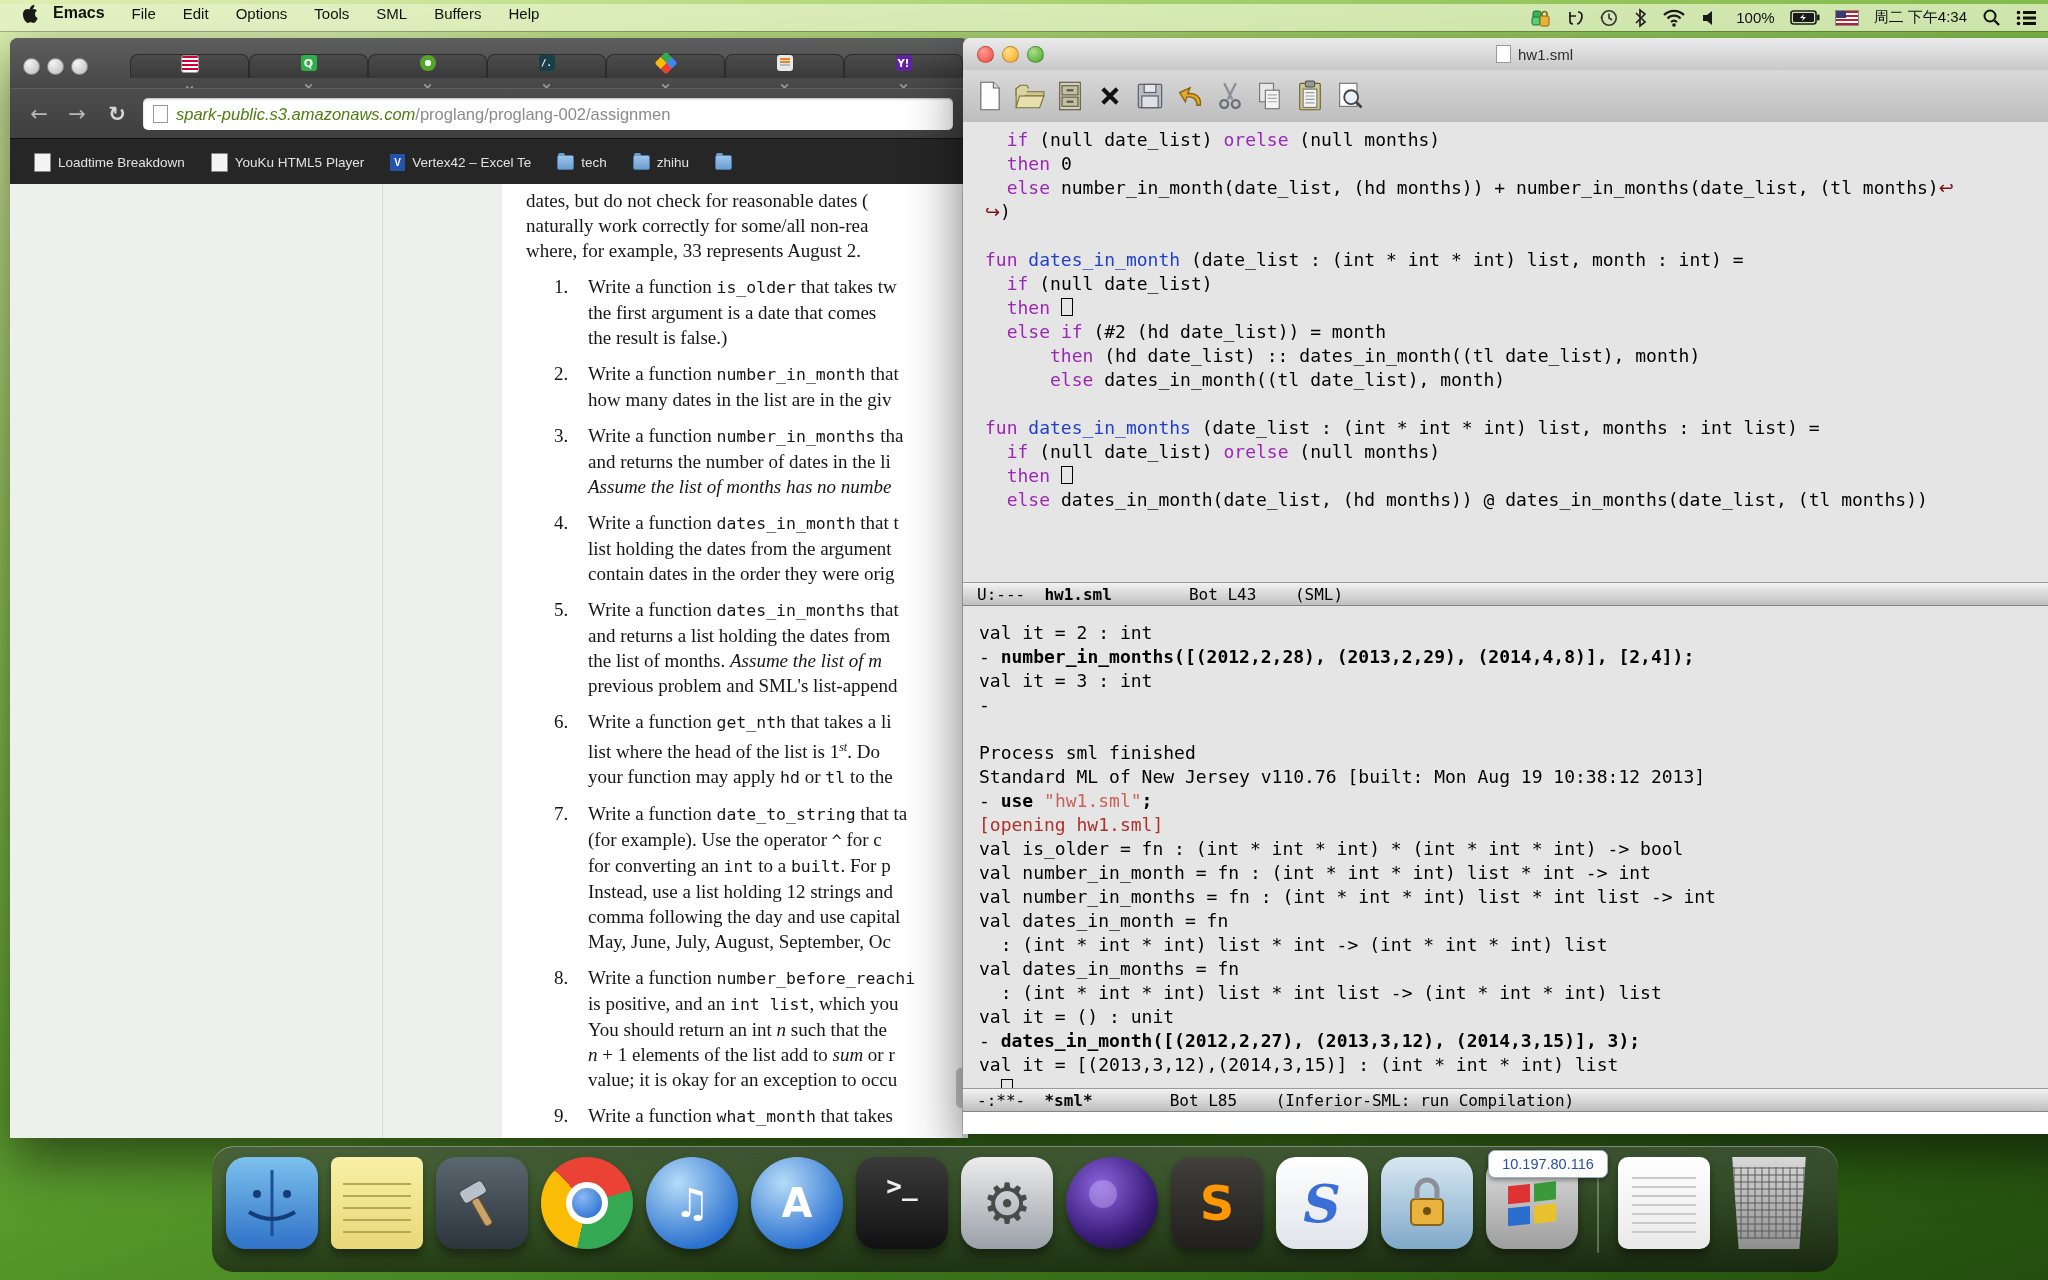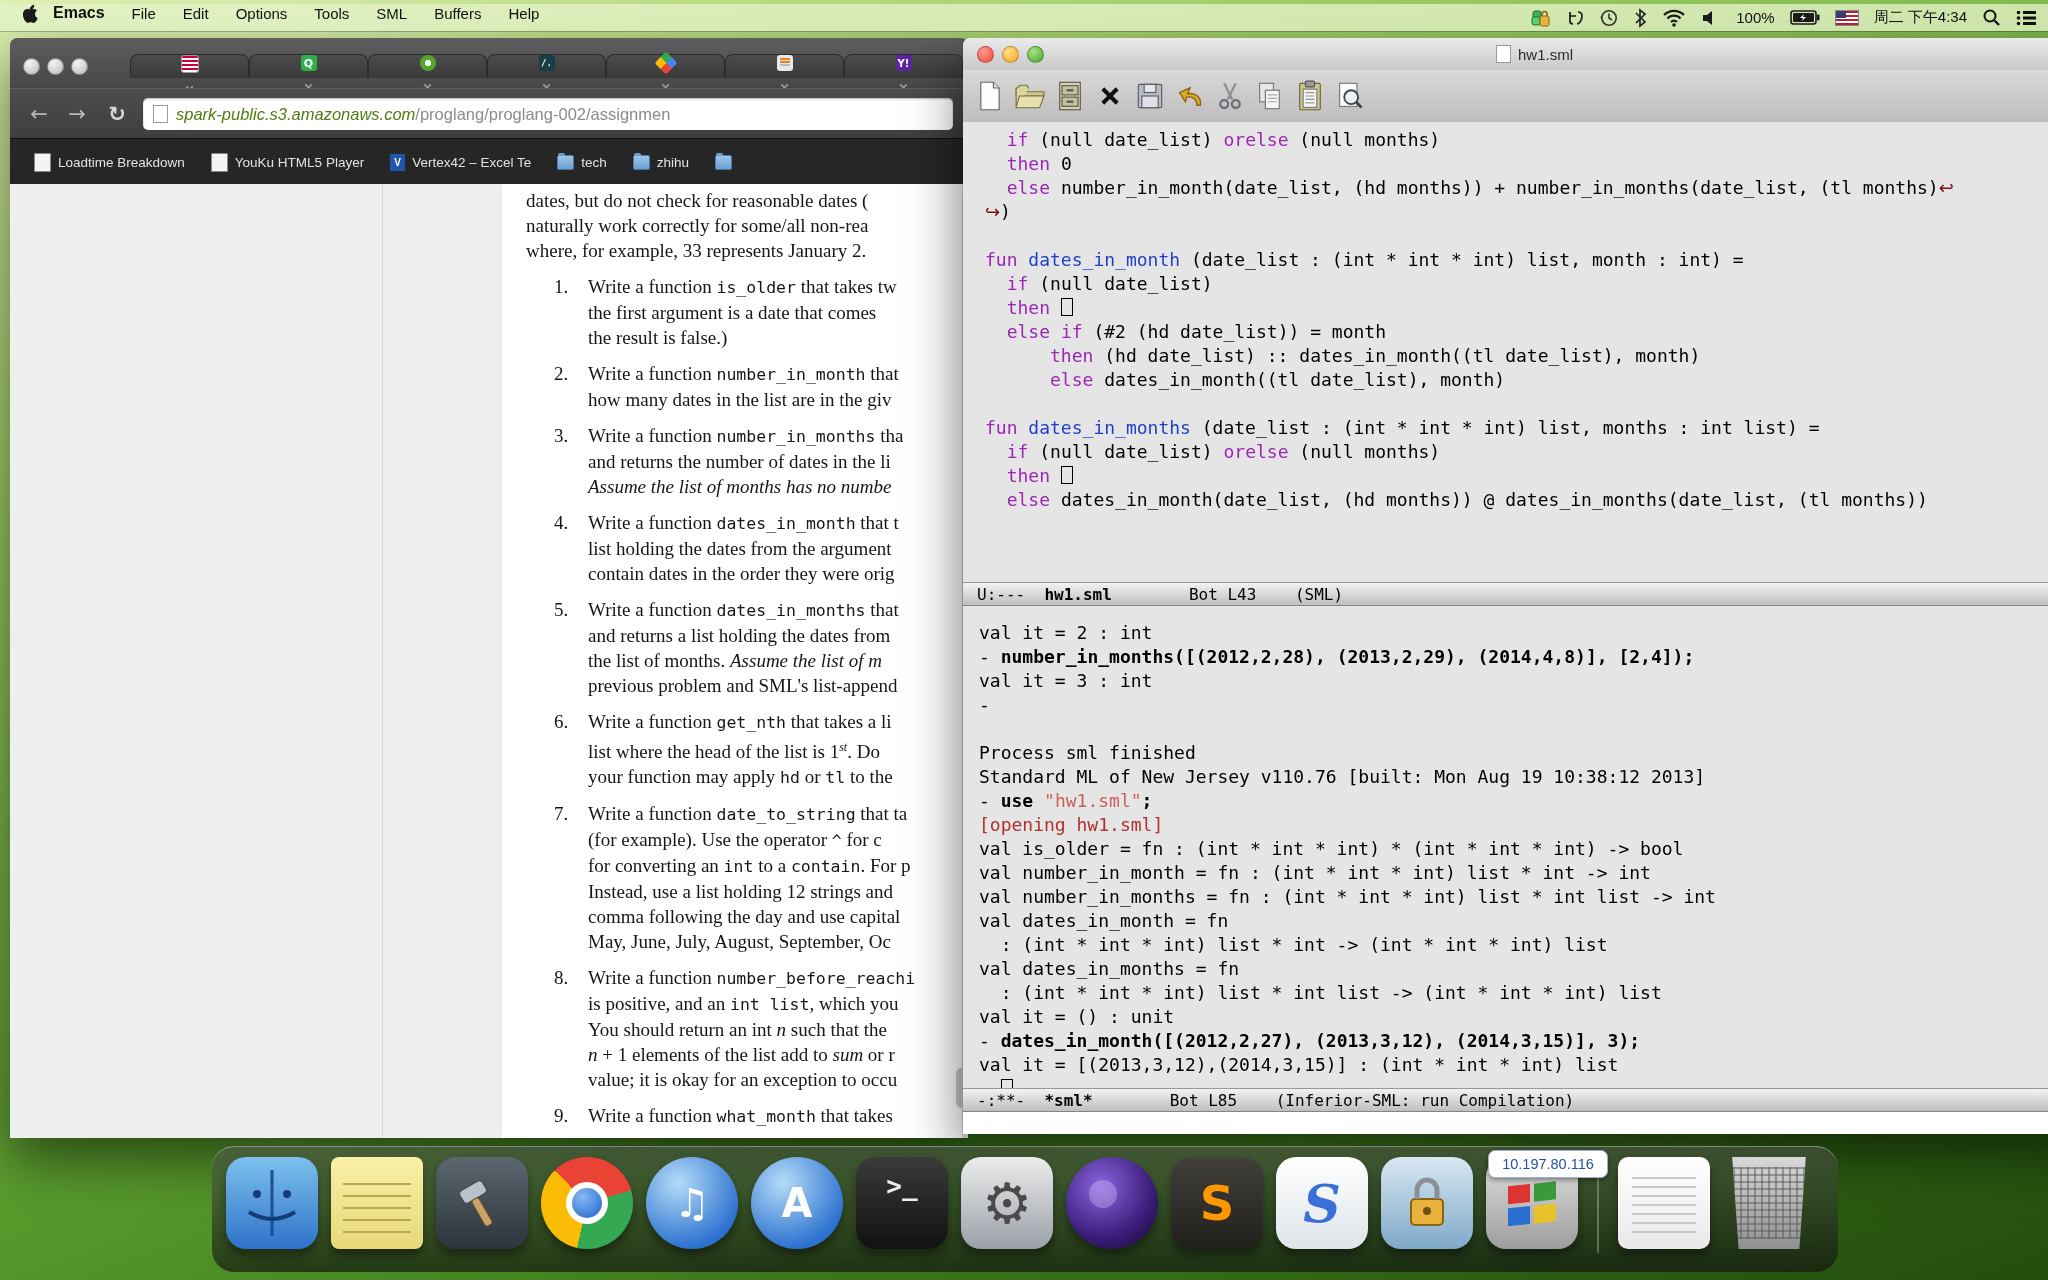--- a/index.html
+++ b/index.html
@@ -334,21 +334,21 @@
         <div class="bm">
           <span class="bm-ic bm-folder"></span>
         </div>
       </div>
     <div id="chrome-content">
       <div id="content-seam"></div>
       <div id="pdf-page"></div>
       <div id="doc">
           <div class="doc-line">dates, but do not check for reasonable dates (</div>
           <div class="doc-line">naturally work correctly for some/all non-rea</div>
-          <div class="doc-line">where, for example, 33 represents January 2.</div>
+          <div class="doc-line">where, for example, 33 represents August 2.</div>
           <div class="doc-item">
             <span class="doc-num">1.</span>
             <div class="doc-line"><span>Write a function </span><span class="sg-m">is_older</span><span> that takes tw</span></div>
             <div class="doc-line"><span>the first argument is a date that comes</span></div>
             <div class="doc-line"><span>the result is false.)</span></div>
           </div>
           <div class="doc-item">
             <span class="doc-num">2.</span>
             <div class="doc-line"><span>Write a function </span><span class="sg-m">number_in_month</span><span> that</span></div>
             <div class="doc-line"><span>how many dates in the list are in the giv</span></div>
@@ -375,21 +375,21 @@
           <div class="doc-item">
             <span class="doc-num">6.</span>
             <div class="doc-line"><span>Write a function </span><span class="sg-m">get_nth</span><span> that takes a li</span></div>
             <div class="doc-line"><span>list where the head of the list is 1</span><span class="sg-s">st</span><span>. Do</span></div>
             <div class="doc-line"><span>your function may apply </span><span class="sg-m">hd</span><span> or </span><span class="sg-m">tl</span><span> to the</span></div>
           </div>
           <div class="doc-item">
             <span class="doc-num">7.</span>
             <div class="doc-line"><span>Write a function </span><span class="sg-m">date_to_string</span><span> that ta</span></div>
             <div class="doc-line"><span>(for example). Use the operator </span><span class="sg-m">^</span><span> for c</span></div>
-            <div class="doc-line"><span>for converting an </span><span class="sg-m">int</span><span> to a </span><span class="sg-m">contain</span><span>. For p</span></div>
+            <div class="doc-line"><span>for converting an </span><span class="sg-m">int</span><span> to a </span><span class="sg-m">built</span><span>. For p</span></div>
             <div class="doc-line"><span>Instead, use a list holding 12 strings and</span></div>
             <div class="doc-line"><span>comma following the day and use capital</span></div>
             <div class="doc-line"><span>May, June, July, August, September, Oc</span></div>
           </div>
           <div class="doc-item">
             <span class="doc-num">8.</span>
             <div class="doc-line"><span>Write a function </span><span class="sg-m">number_before_reachi</span></div>
             <div class="doc-line"><span>is positive, and an </span><span class="sg-m">int list</span><span>, which you</span></div>
             <div class="doc-line"><span>You should return an int </span><span class="sg-i">n</span><span> such that the</span></div>
             <div class="doc-line"><span class="sg-i">n</span><span> + 1 elements of the list add to </span><span class="sg-i">sum</span><span> or r</span></div>

